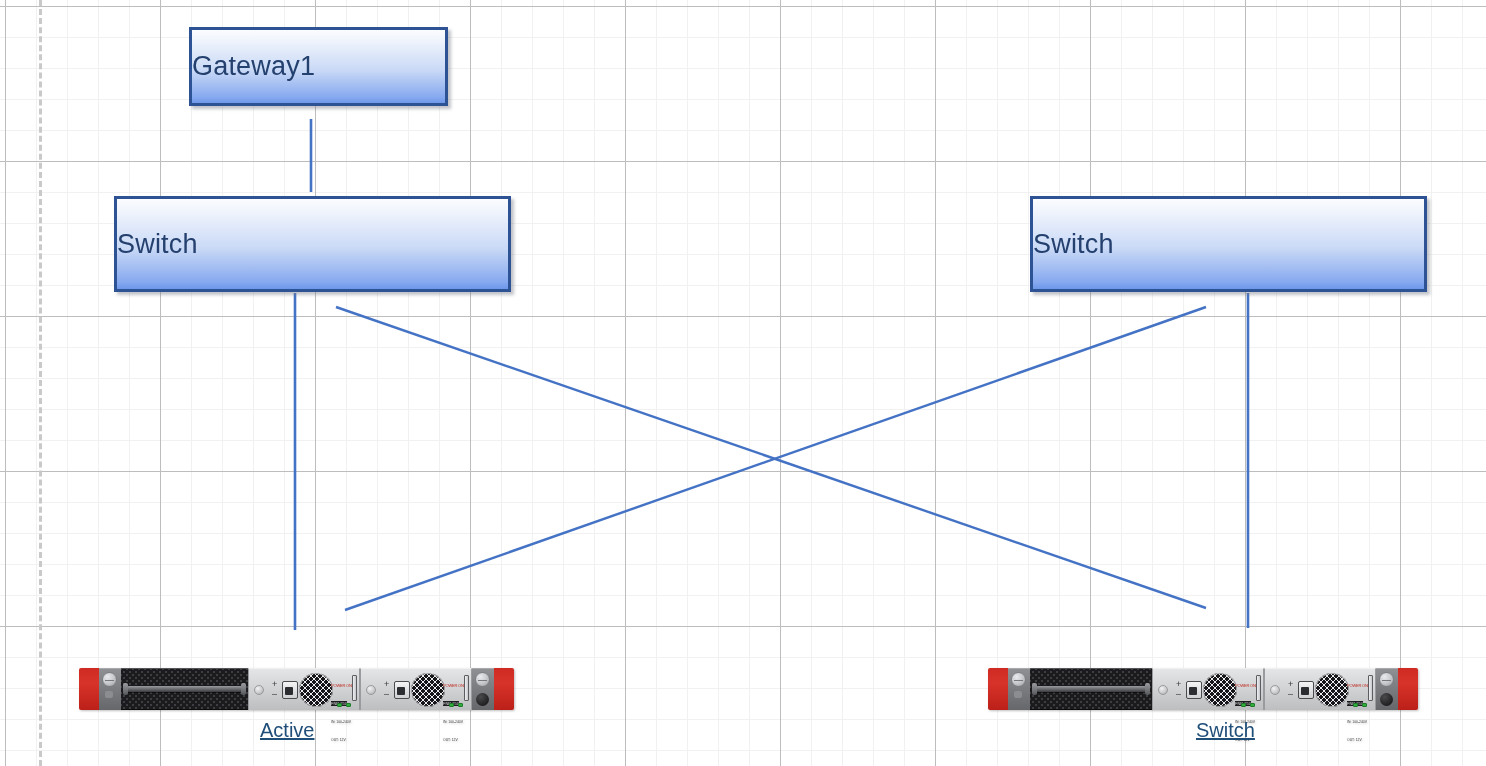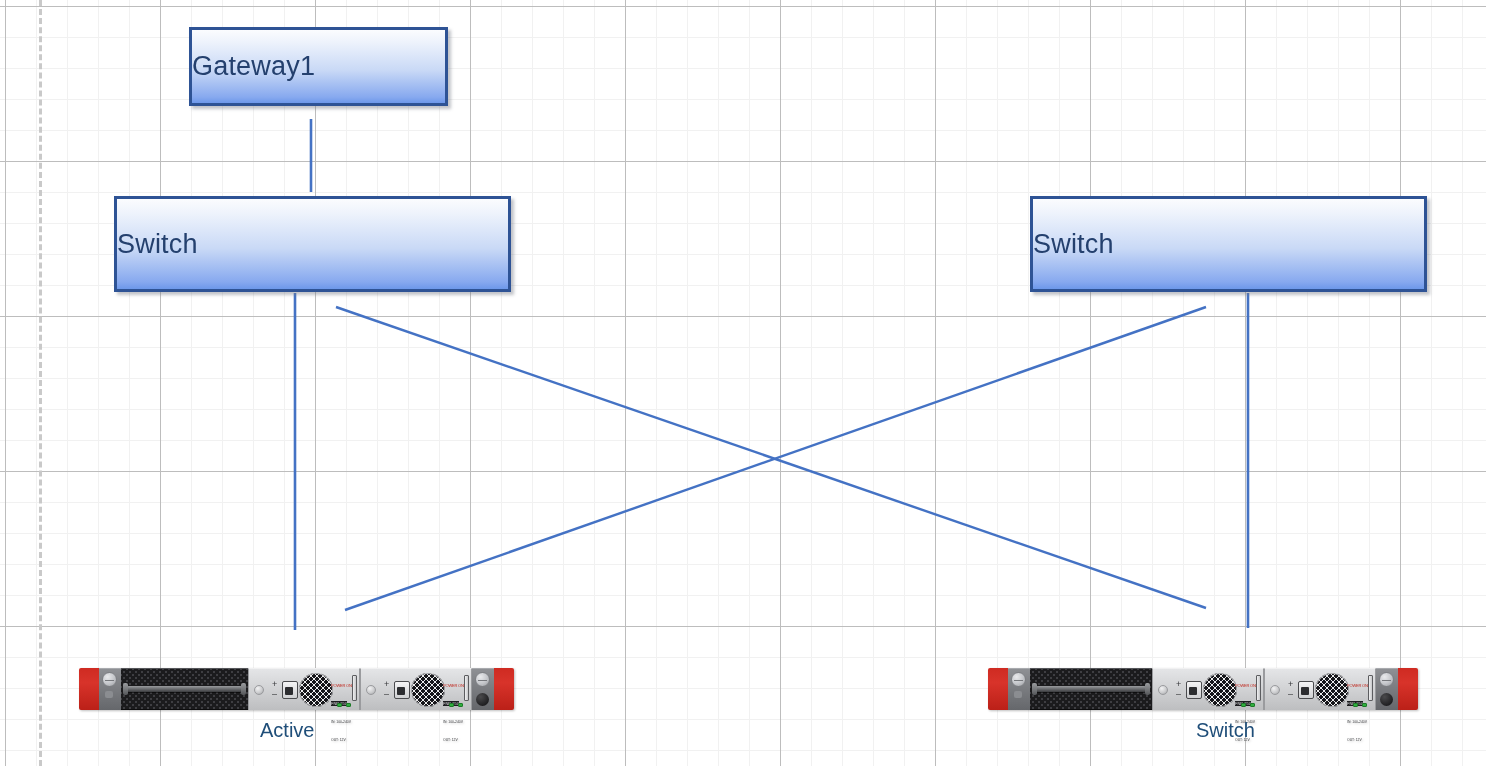--- a/index.html
+++ b/index.html
@@ -272,20 +272,21 @@
     box-sizing: border-box;
     border-radius: 1px;
   }
 
   
   .role-label {
     position: absolute;
     color: #1F4E79;
     font-size: 20px;
     white-space: nowrap;
+    text-decoration: underline;
   }
 </style>
 </head>
 <body>
 
 <div id="canvas">
 
   <div class="page-guide" style="left:39px;"></div>
 
   <svg class="links" viewBox="0 0 1486 766" width="1486" height="766">

